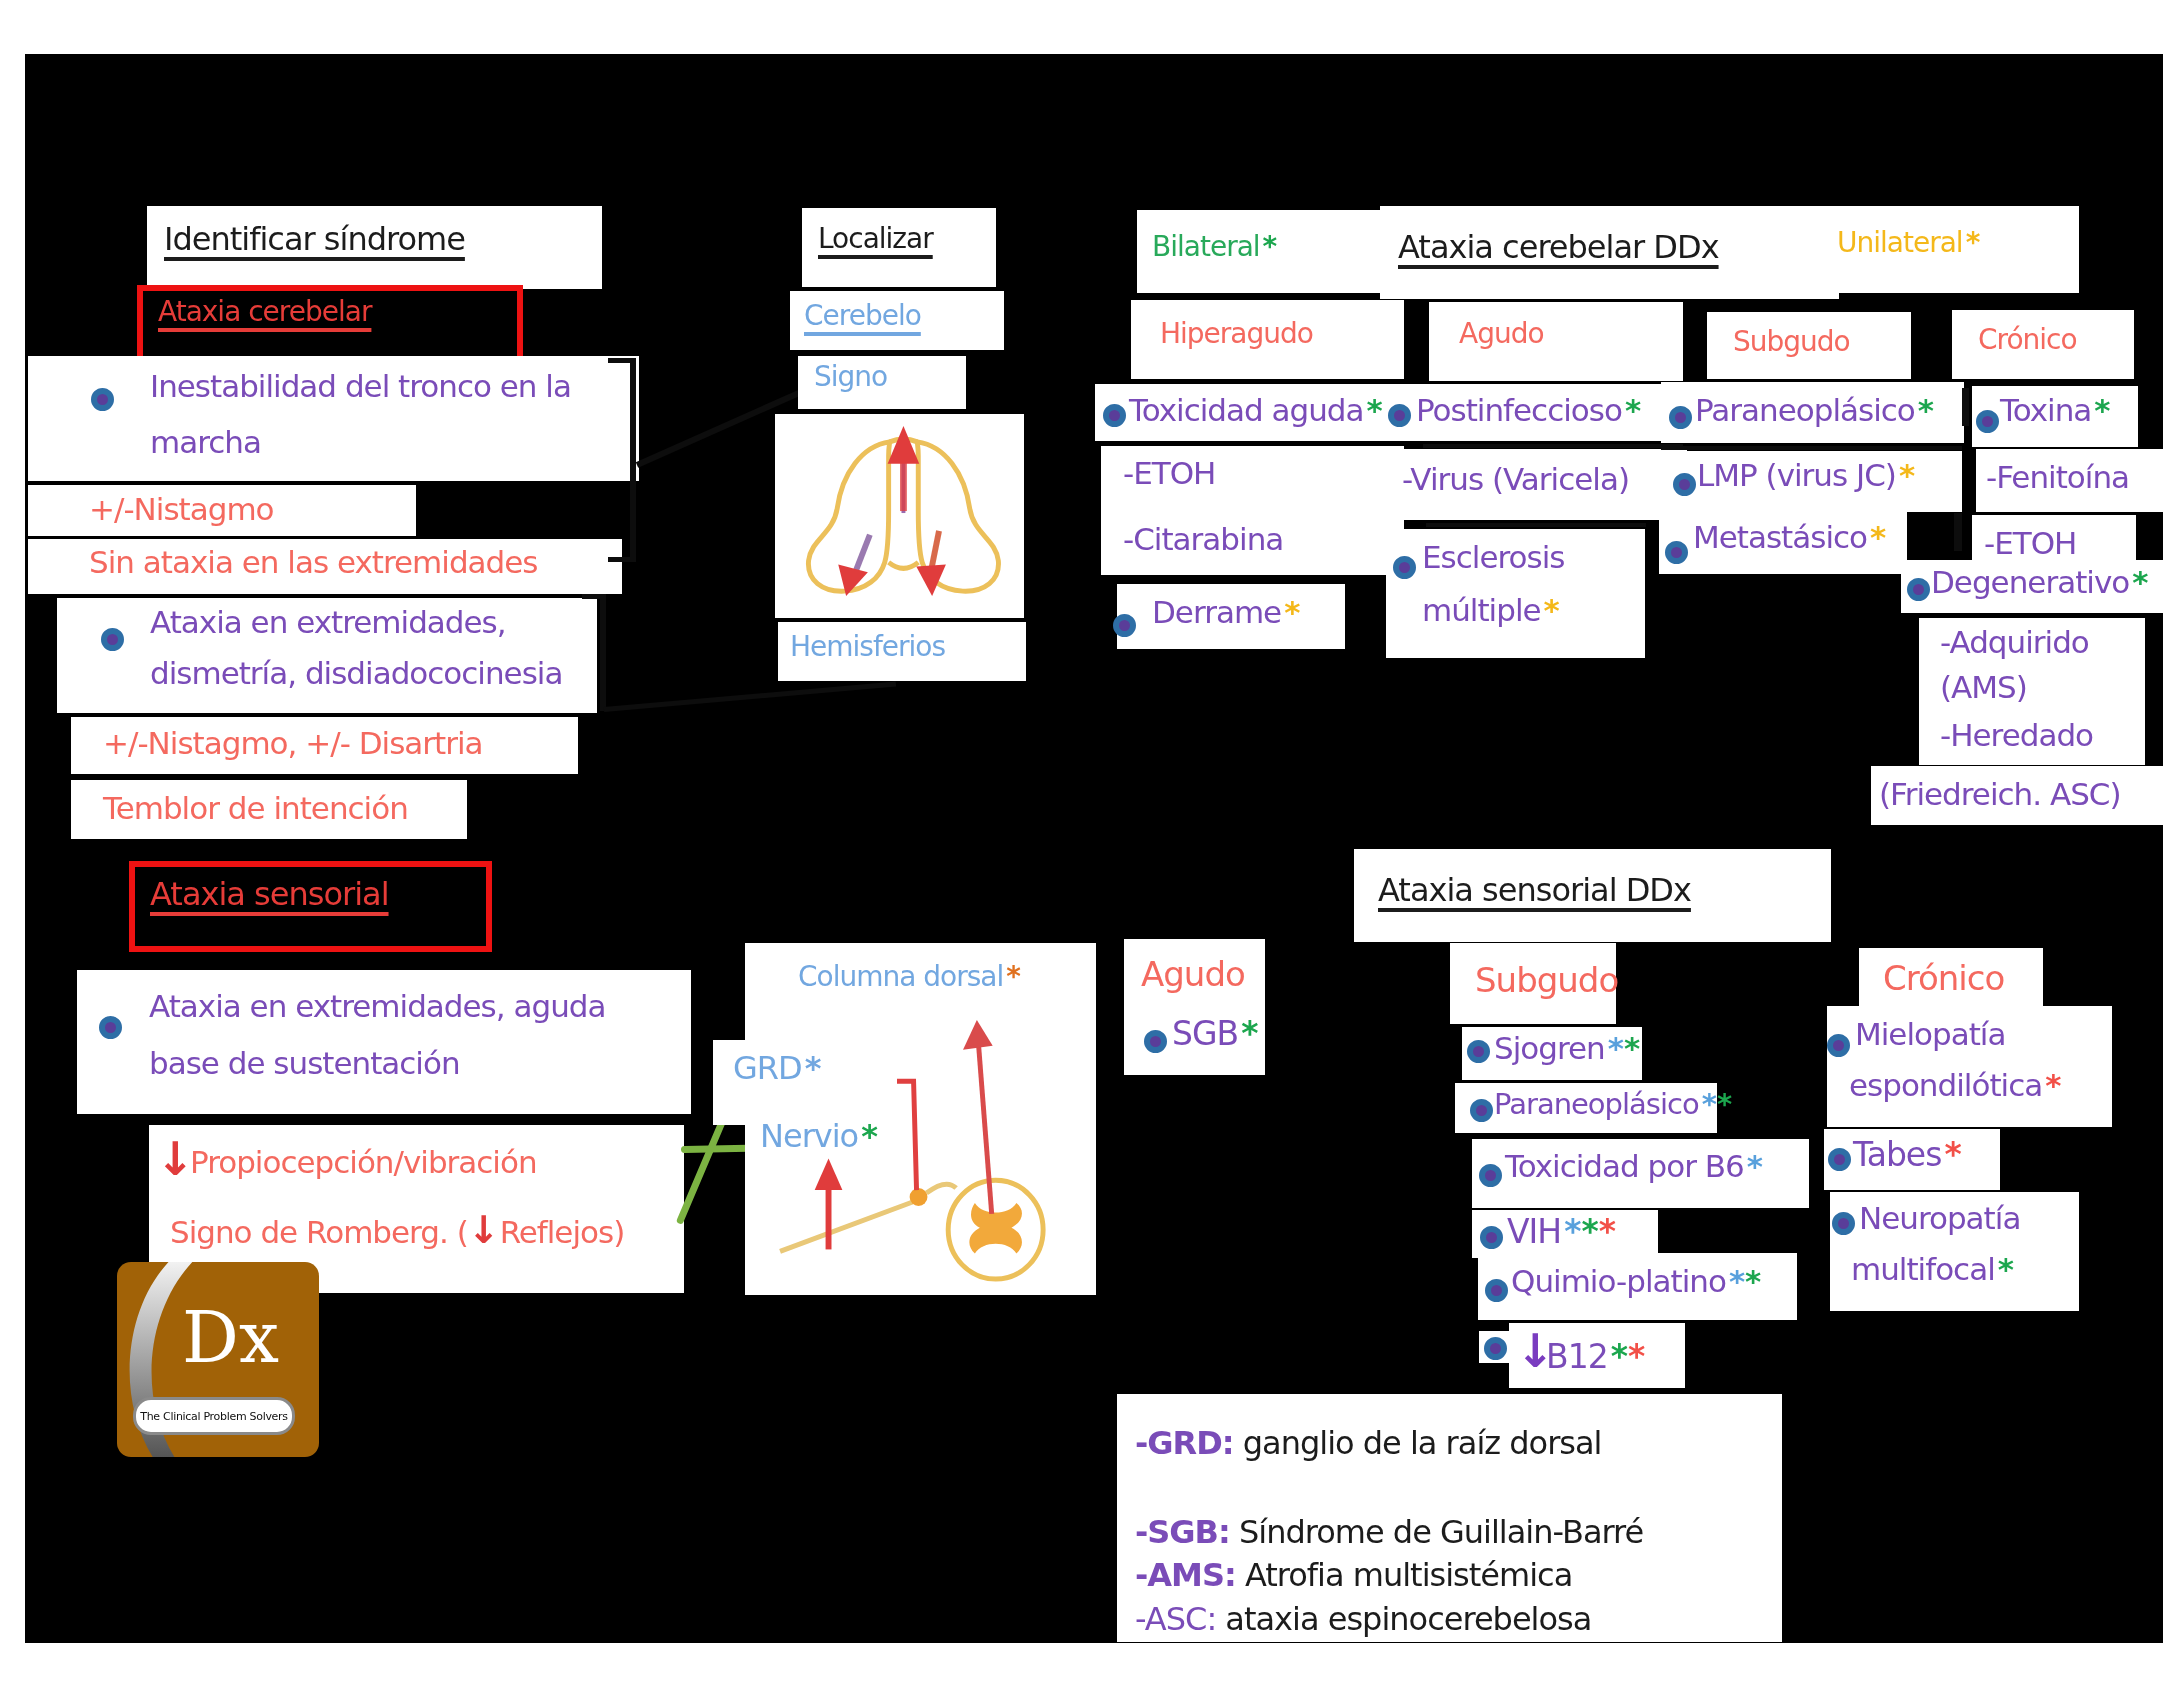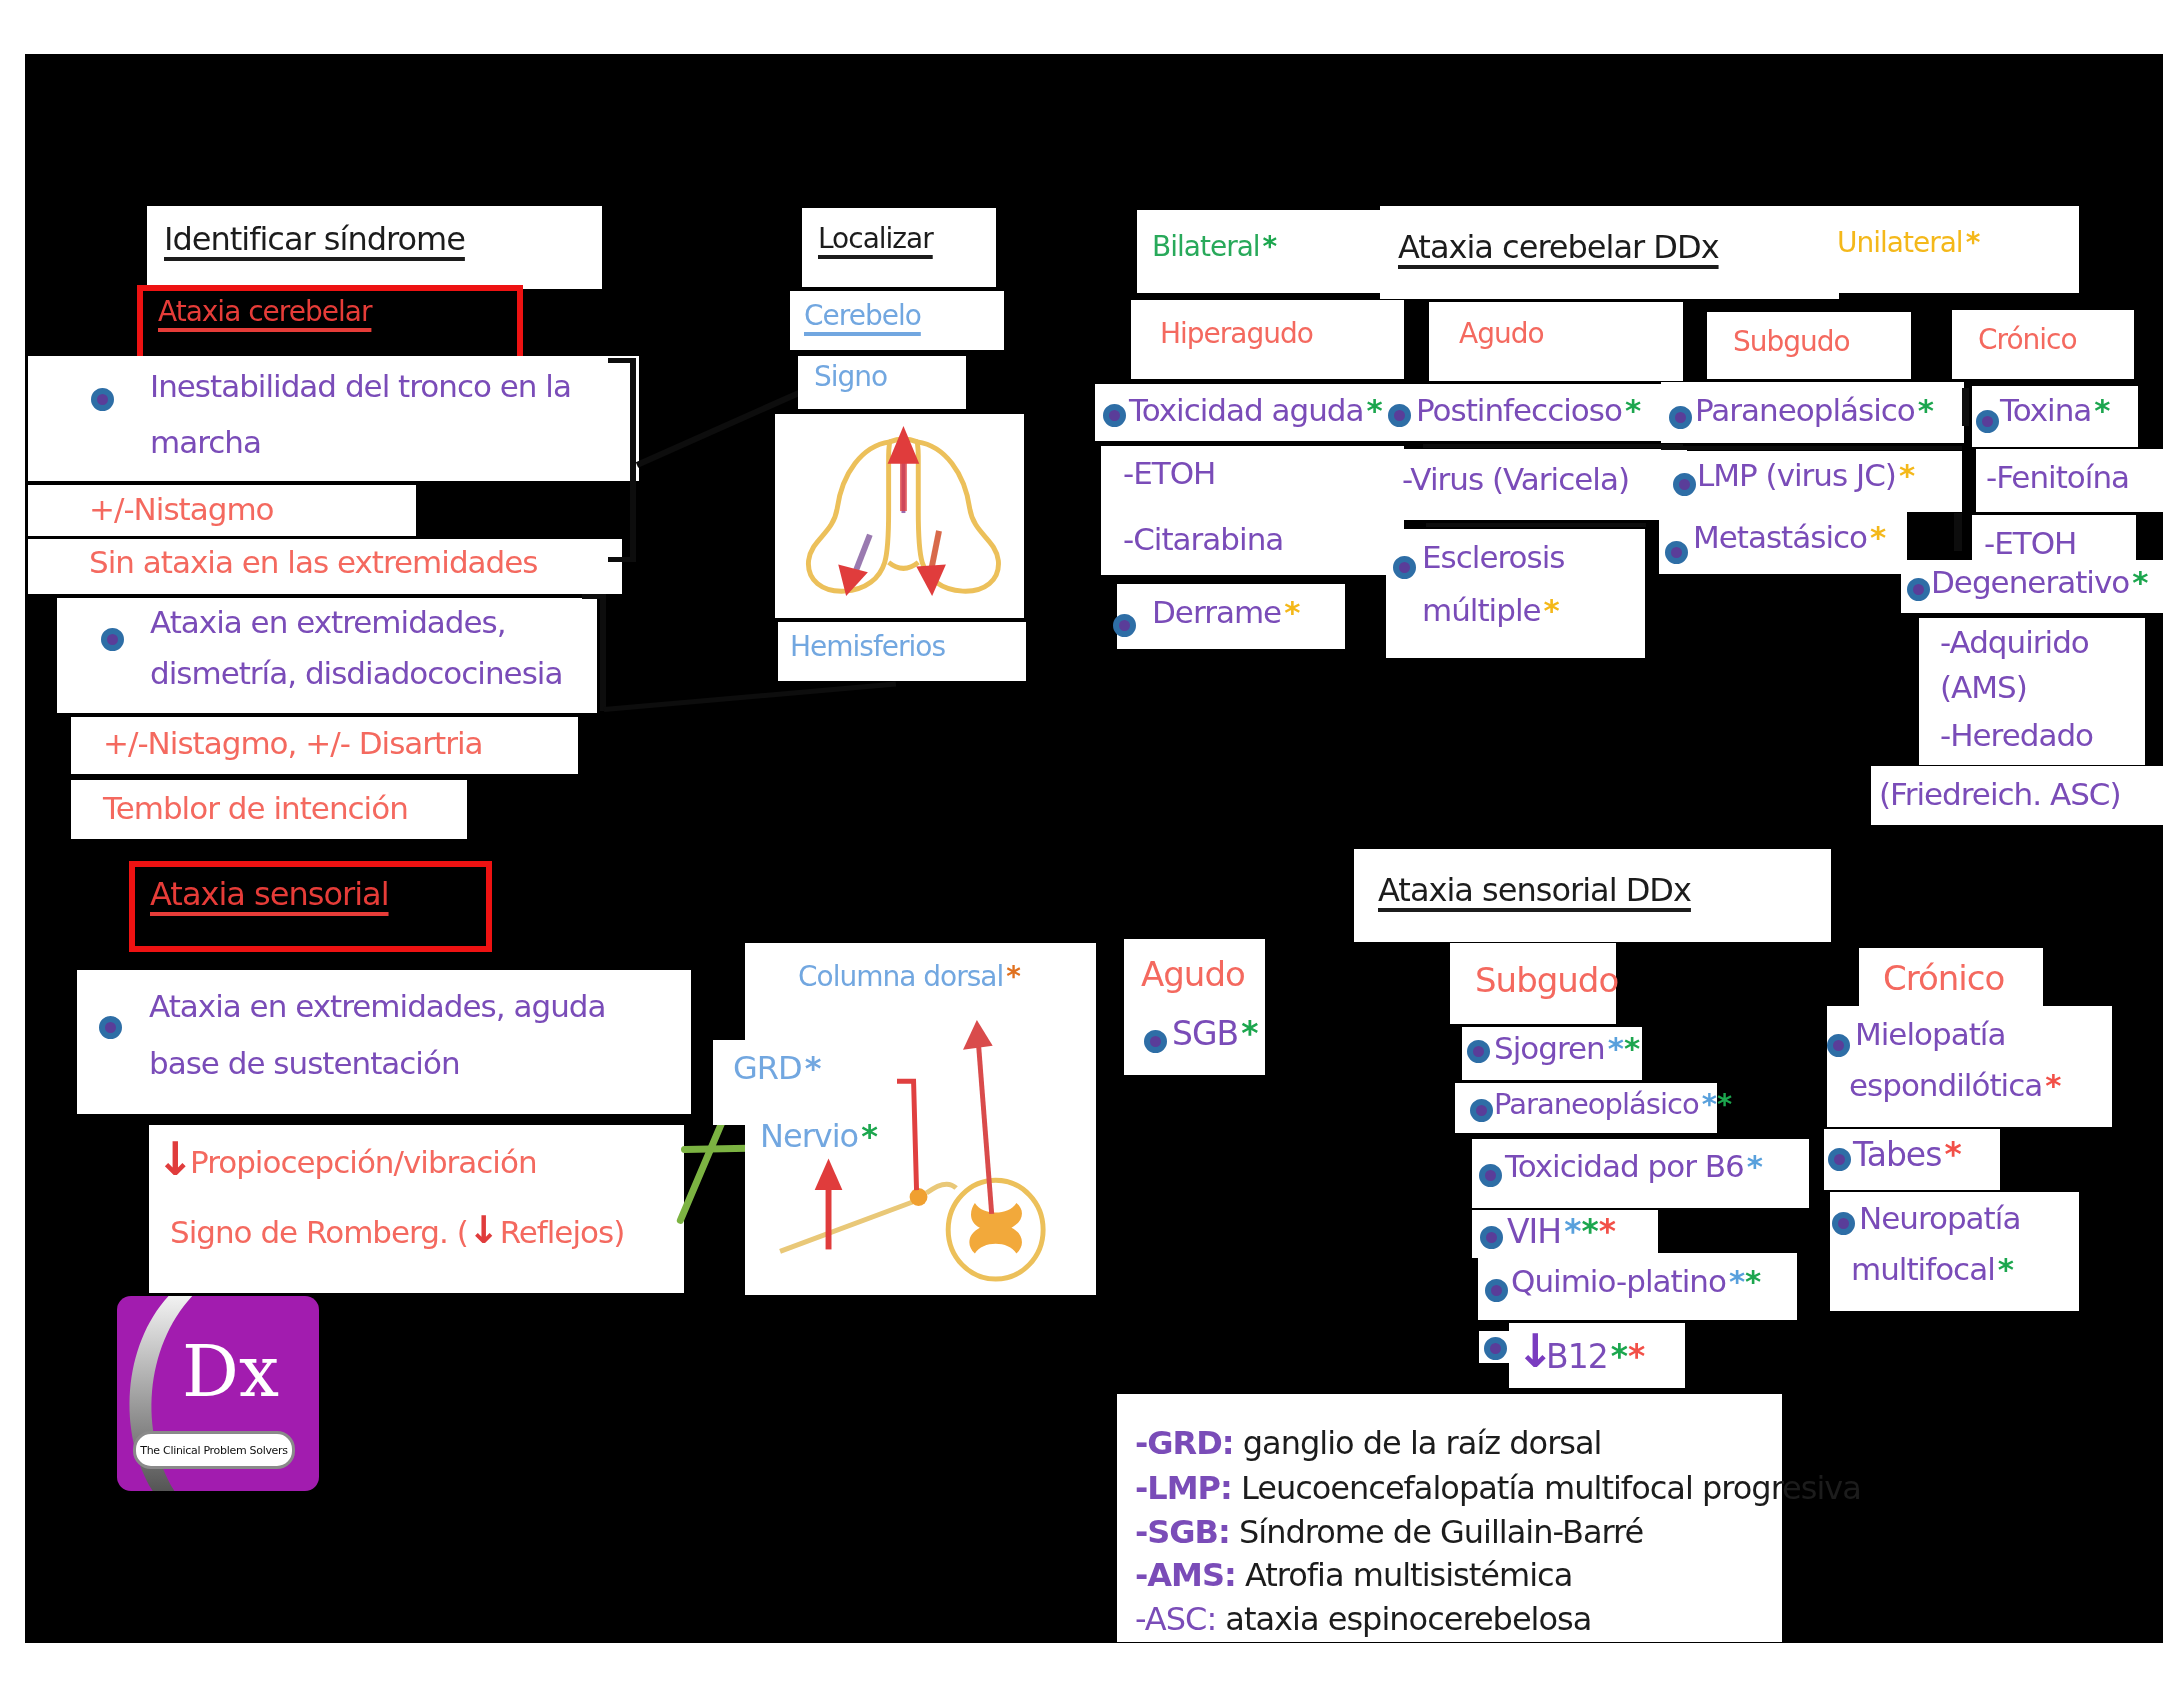--- a/index.html
+++ b/index.html
@@ -16,21 +16,21 @@
   .u{text-decoration:underline;text-decoration-thickness:4px;text-underline-offset:7px;}
   .ast{font-weight:bold;margin-left:3px;letter-spacing:0;}
   .ast.g{color:#1ca64e}.ast.y{color:#f4b81a}.ast.b{color:#58a0dc}.ast.r{color:#f25048}.ast.o{color:#e0711f}.ast.bl{color:#72a7e0}
   .bullet{position:absolute;width:11px;height:11px;border-radius:50%;background:#5a3d99;border:6px solid #2e6ea6;}
   .vline,.hline{position:absolute;background:#0d0d0d;}
   .dline{position:absolute;background:#0d0d0d;transform-origin:left center;}
   .gline{position:absolute;background:#7cb342;height:7px;border-radius:4px;transform-origin:left center;}
   .sep{position:absolute;background:#0d0d0d;}
   .darr{color:#e03c3c;font-weight:bold;letter-spacing:0;}
   .parr{color:#7a3cc0;font-weight:bold;letter-spacing:0;}
-  #logo{position:absolute;left:117px;top:1296px;width:202px;height:195px;background:#a21caf;border-radius:14px;}
+  #logo{position:absolute;left:117px;top:1262px;width:202px;height:195px;background:#a16207;border-radius:14px;}
   #logo .dx{position:absolute;left:65px;top:34px;font-family:"DejaVu Serif","Liberation Serif",serif;
             font-size:71px;color:#fff;}
   #logo .pill{position:absolute;left:16px;top:135px;width:156px;height:32px;background:#fff;border:3px solid #8a8a8a;
             border-radius:18px;display:flex;align-items:center;justify-content:center;
             font-size:11px;color:#111;letter-spacing:-0.3px;white-space:nowrap;}
   svg{position:absolute;}
 </style>
 </head>
 <body>
 
@@ -259,18 +259,17 @@
   <div class="box" style="left:1824px;top:1129px;width:176px;height:61px"></div>
   <span class="bullet" style="left:1828px;top:1148px"></span>
   <div class="t purple s33" style="left:1853px;top:1137px"><span>Tabes</span><span class="ast r">*</span></div>
   <div class="box" style="left:1830px;top:1192px;width:249px;height:119px"></div>
   <span class="bullet" style="left:1832px;top:1212px"></span>
   <div class="t purple s31" style="left:1859px;top:1202px">Neuropatía</div>
   <div class="t purple s31" style="left:1851px;top:1253px"><span>multifocal</span><span class="ast g">*</span></div>
 
   <div class="box" style="left:1117px;top:1394px;width:665px;height:248px"></div>
   <div class="t s27" style="left:1135px;top:1426px"><span class="purple" style="font-weight:bold">-GRD:</span><span class="black"> </span><span class="black">ganglio de la raíz dorsal</span></div>
-  <div class="t s27" style="left:1135px;top:1471px"><span class="purple" style="font-weight:bold">-LMP:</span><span class="black"> </span><span class="black">Leucoencefalopatía multifocal progresiva</span></div>
   <div class="t s27" style="left:1135px;top:1515px"><span class="purple" style="font-weight:bold">-SGB:</span><span class="black"> </span><span class="black">Síndrome de Guillain-Barré</span></div>
   <div class="t s27" style="left:1135px;top:1558px"><span class="purple" style="font-weight:bold">-AMS:</span><span class="black"> </span><span class="black">Atrofia multisistémica</span></div>
   <div class="t s27" style="left:1135px;top:1602px"><span class="purple" style="font-weight:normal">-ASC:</span><span class="black"> </span><span class="black">ataxia espinocerebelosa</span></div>
 </div>
 
 
 </body></html>

